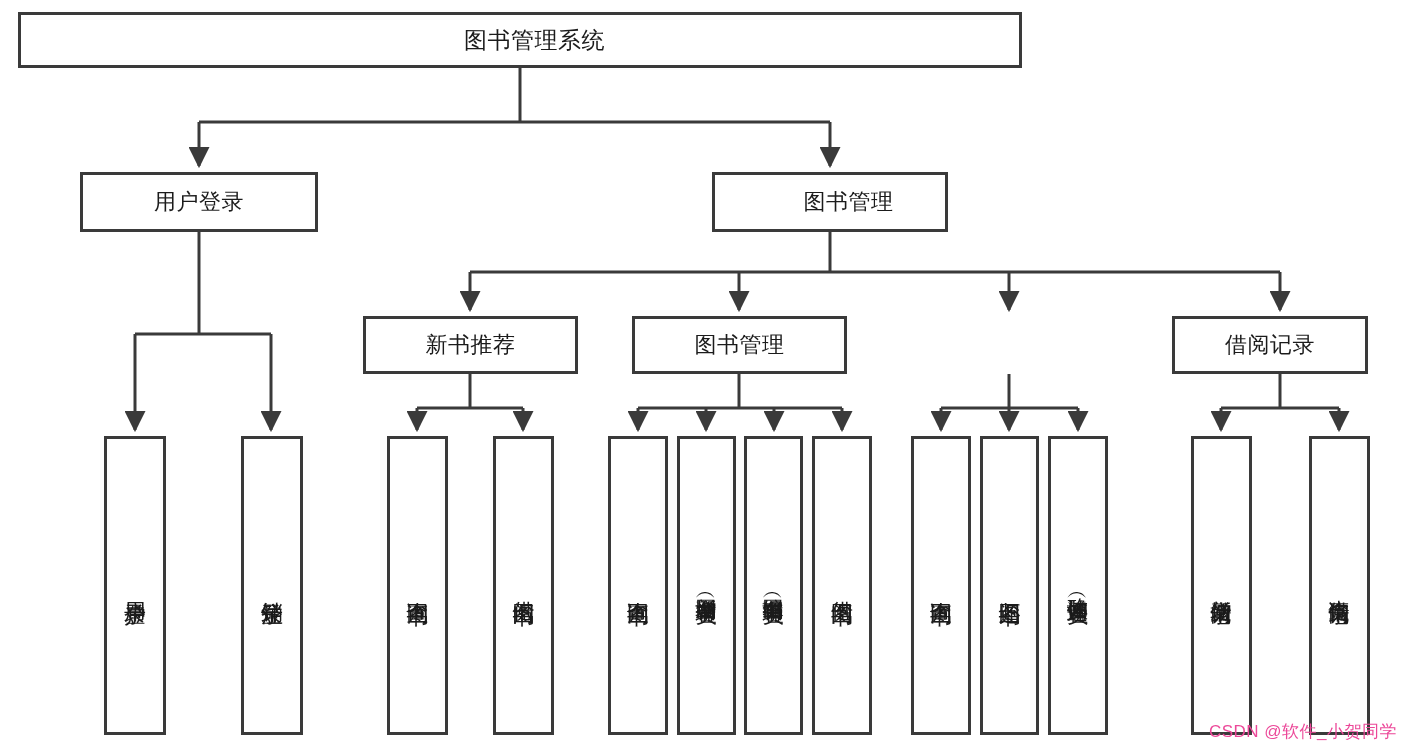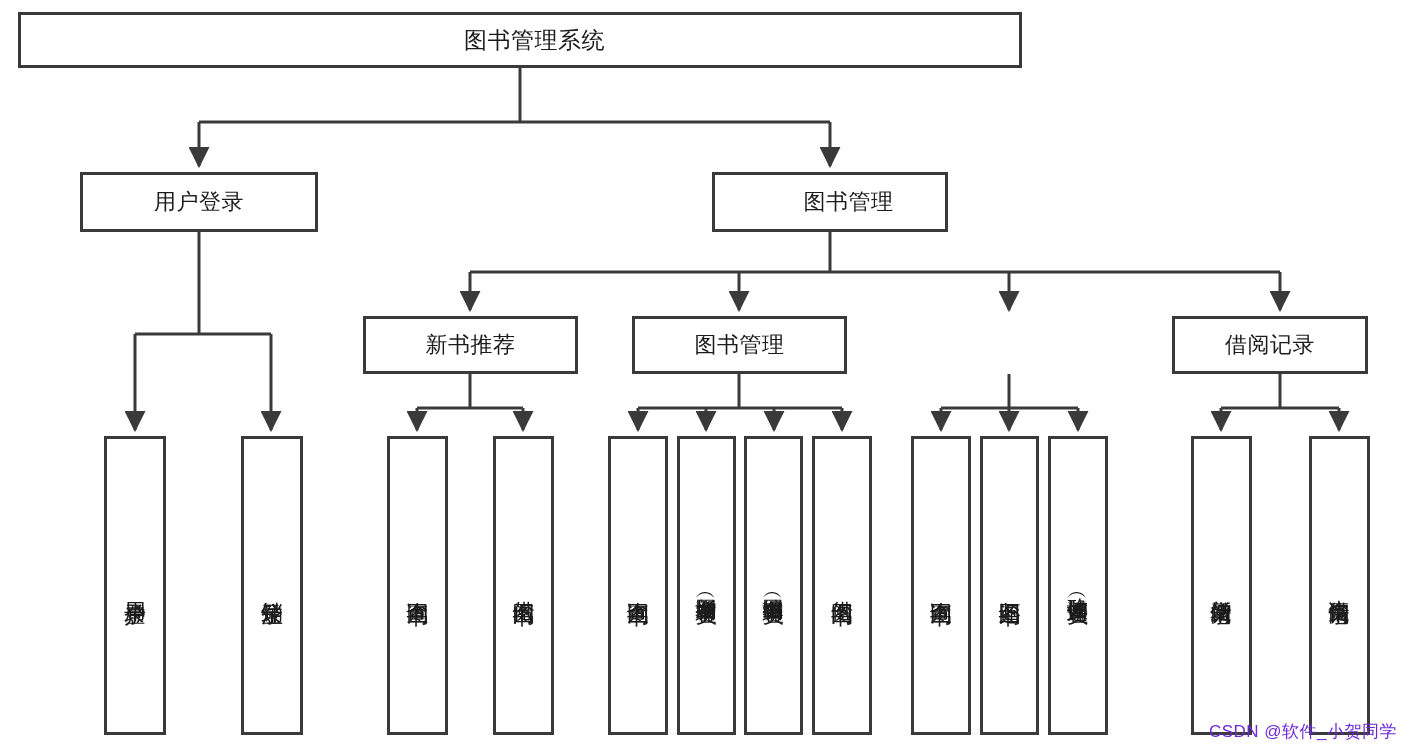--- a/index.html
+++ b/index.html
@@ -72,21 +72,21 @@
   }
   .node.leaf.tall-text .node-label {
     font-size: 21px;
     line-height: 1.1;
   }
   #watermark {
     position: absolute;
     right: 8px;
     bottom: 4px;
     font-size: 17px;
-    color: #6d28d9;
+    color: #ec4899;
     letter-spacing: 0.5px;
     white-space: nowrap;
     user-select: none;
   }
 </style>
 </head>
 <body>
 
 <div id="diagram-root">
 

